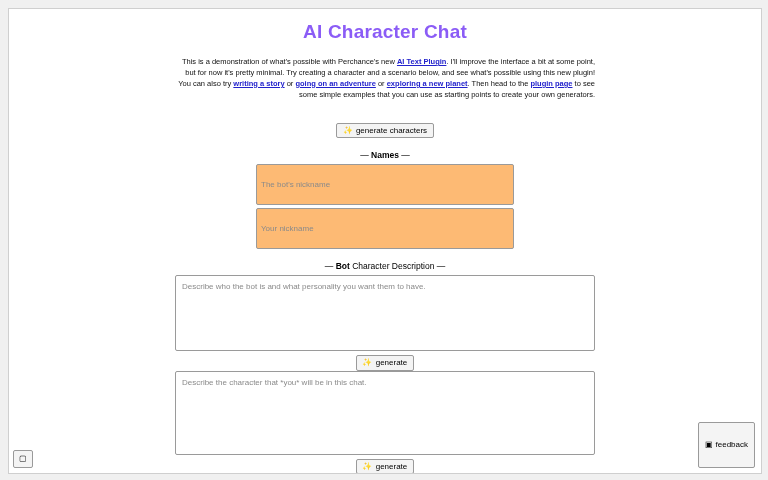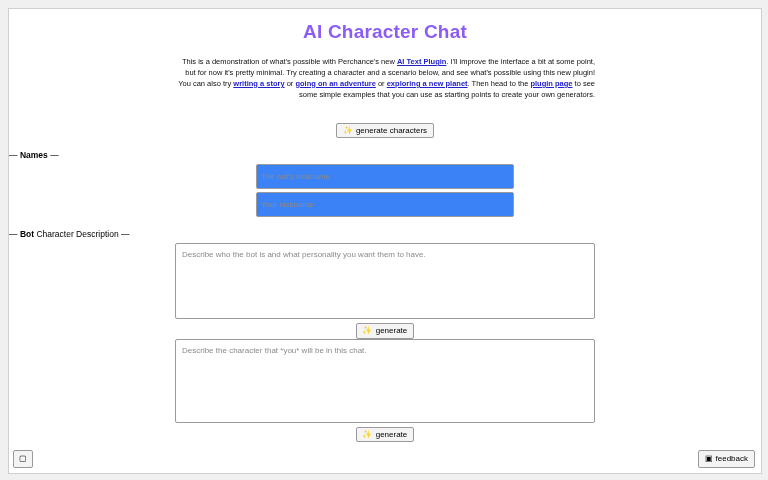--- a/index.html
+++ b/index.html
@@ -64,43 +64,44 @@
     padding: 2px 6px;
     background: #f4f4f4;
     border: 1px solid #9a9a9a;
     border-radius: 2px;
     color: #000;
     cursor: pointer;
     line-height: 1.2;
   }
   .gen-ico { font-size: 8px; margin-right: 3px; }
   .section-label {
+    text-align: center;
     font-size: 8.5px;
     color: #000;
     margin-top: 12px;
     margin-bottom: 4px;
   }
   .section-label b { font-weight: bold; }
   .dash { color: #000; }
   .names-wrap {
     width: 258px;
     margin: 0 auto;
   }
   input.name-input {
     display: block;
     width: 100%;
     box-sizing: border-box;
     font-family: "Liberation Sans", sans-serif;
     font-size: 8px;
-    padding: 7px 4px;
+    padding: 15px 4px;
     margin-bottom: 3px;
     border: 1px solid #9a9a9a;
     border-radius: 2px;
     color: #222;
-    background: #3b82f6;
+    background: #fdba74;
   }
   input.name-input::placeholder { color: #8a8a8a; }
   .ta-wrap {
     width: 420px;
     margin: 0 auto;
   }
   textarea.desc {
     display: block;
     width: 100%;
     box-sizing: border-box;
@@ -122,21 +123,21 @@
     margin-top: 0;
   }
   
   .corner-btn {
     position: absolute;
     font-family: "Liberation Sans", sans-serif;
     font-size: 8px;
     background: #f4f4f4;
     border: 1px solid #9a9a9a;
     border-radius: 2px;
-    padding: 3px 6px;
+    padding: 17px 6px;
     color: #000;
     cursor: pointer;
     line-height: 1.2;
   }
   .corner-left {
     left: 4px;
     bottom: 5px;
     padding: 3px 5px;
   }
   .corner-right {

